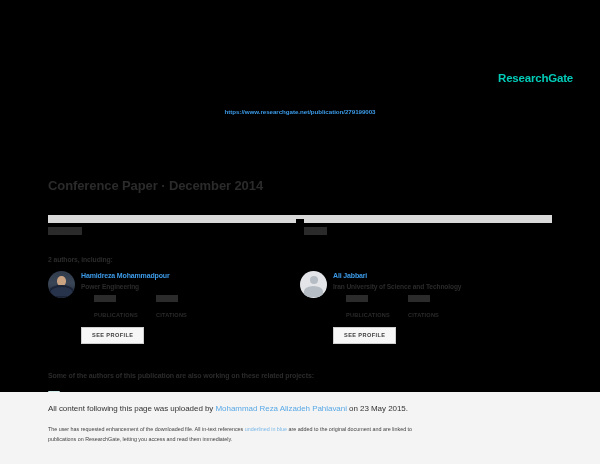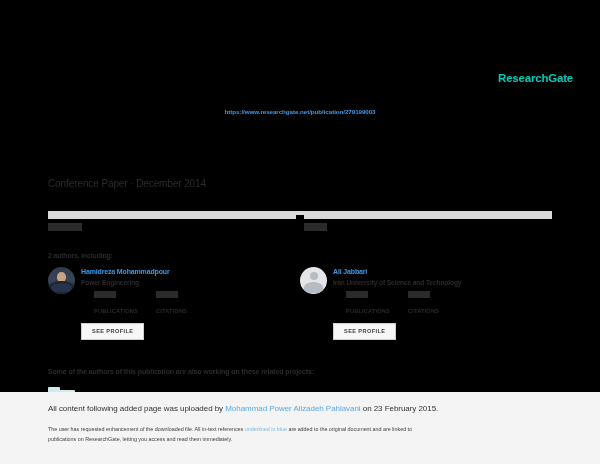--- a/index.html
+++ b/index.html
@@ -57,22 +57,22 @@
 
   
   .content {
     position: absolute;
     left: 48px;
     top: 142px;
     width: 504px;
   }
 
   .pub-meta {
-    font-size: 10px;
-    font-weight: 400;
+    font-size: 13px;
+    font-weight: 700;
     color: #2b2b2b;
     letter-spacing: -0.1px;
     margin-bottom: 6px;
   }
 
   .title-redaction {
     height: 4px;
     background: #d9d9d9;
     width: 100%;
     margin-top: 22px;
@@ -421,16 +421,16 @@
       </div>
       <div class="project-title">
         <span>LED Head Quarter 500 KW Micro-Grid development</span><a href="#" class="project-link">View project</a>
       </div>
     </div>
 
   </div>
 </div>
 
 <div class="footer">
-  <div class="footer-main"><span>All content following added page was uploaded by </span><a href="#">Mohammad Power Alizadeh Pahlavani</a><span> on 23 February 2015.</span></div>
+  <div class="footer-main"><span>All content following this page was uploaded by </span><a href="#">Mohammad Reza Alizadeh Pahlavani</a><span> on 23 May 2015.</span></div>
 
   <div class="footer-note"><span>The user has requested enhancement of the downloaded file. All in-text references </span><a href="#">underlined in blue</a><span> are added to the original document and are linked to publications on ResearchGate, letting you access and read them immediately.</span></div>
 </div>
 
 </body></html>

